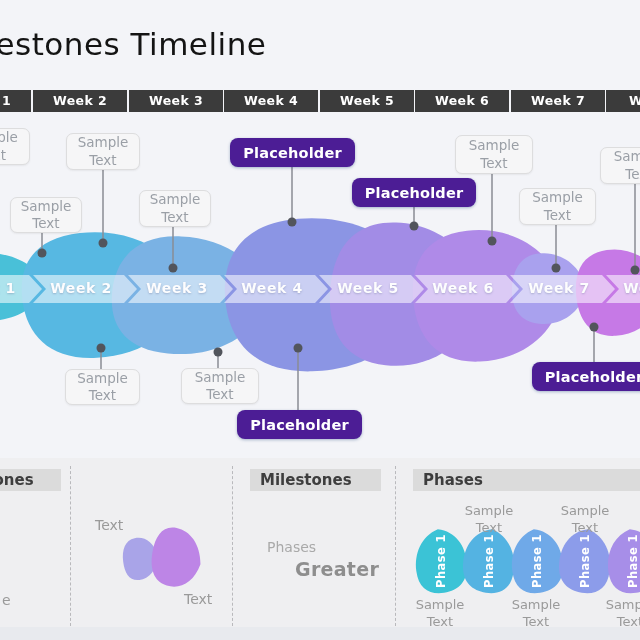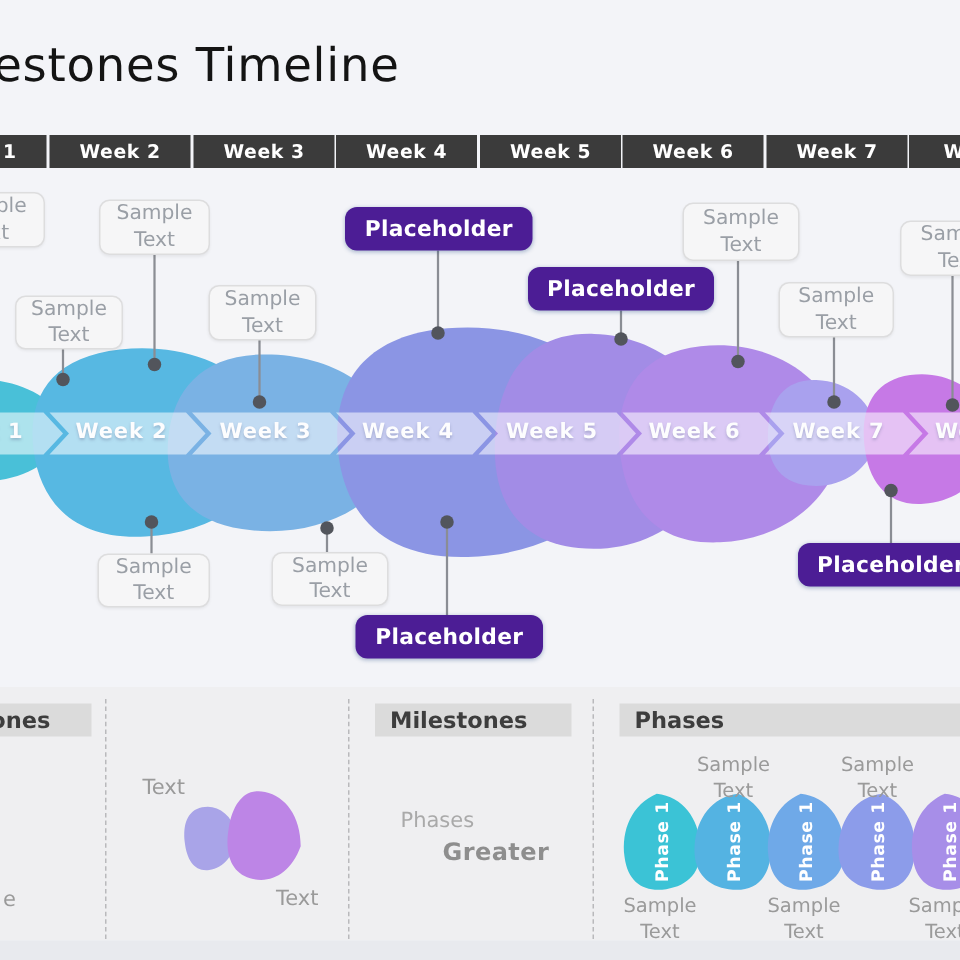--- a/index.html
+++ b/index.html
@@ -25,21 +25,21 @@
         text-align:center;display:flex;align-items:center;justify-content:center;
         box-shadow:0 1px 3px rgba(20,60,120,.35);letter-spacing:.2px;cursor:pointer;}
 
   .legend-bg{left:0;top:458px;width:640px;height:169px;background:#efeff1;}
   .bottom-strip{left:0;top:627px;width:640px;height:13px;background:#e8eaee;}
   .vsep{top:466px;height:160px;width:0;border-left:1px dashed #b9b9bc;}
 
   .lbar{top:469px;height:22px;background:#dbdbdb;color:#3d3d3d;font-size:15px;font-weight:bold;
         line-height:22px;white-space:nowrap;}
   .ltext{color:#9a9a9a;font-size:14px;white-space:nowrap;}
-  .greater{color:#8e8e8e;font-size:16px;font-weight:bold;letter-spacing:.3px;}
+  .greater{color:#8e8e8e;font-size:19px;font-weight:bold;letter-spacing:.3px;}
 
   .pslabel{width:72px;text-align:center;color:#9a9a9a;font-size:13px;line-height:1.3;}
   .phlabel{width:64px;height:14px;text-align:center;color:#fff;font-size:11.5px;font-weight:bold;
            transform:rotate(-90deg);letter-spacing:.4px;white-space:nowrap;}
 </style>
 </head>
 <body>
 
 <div class="stage">
 

